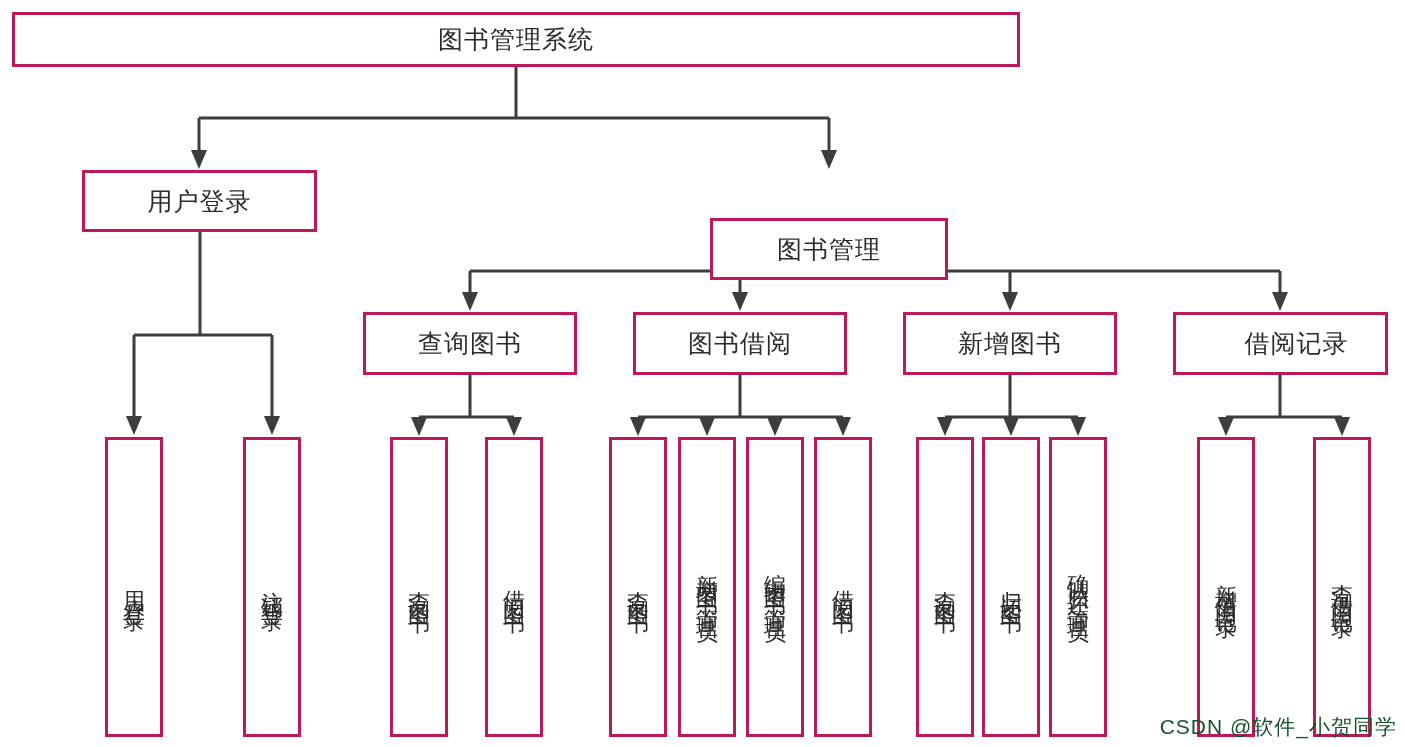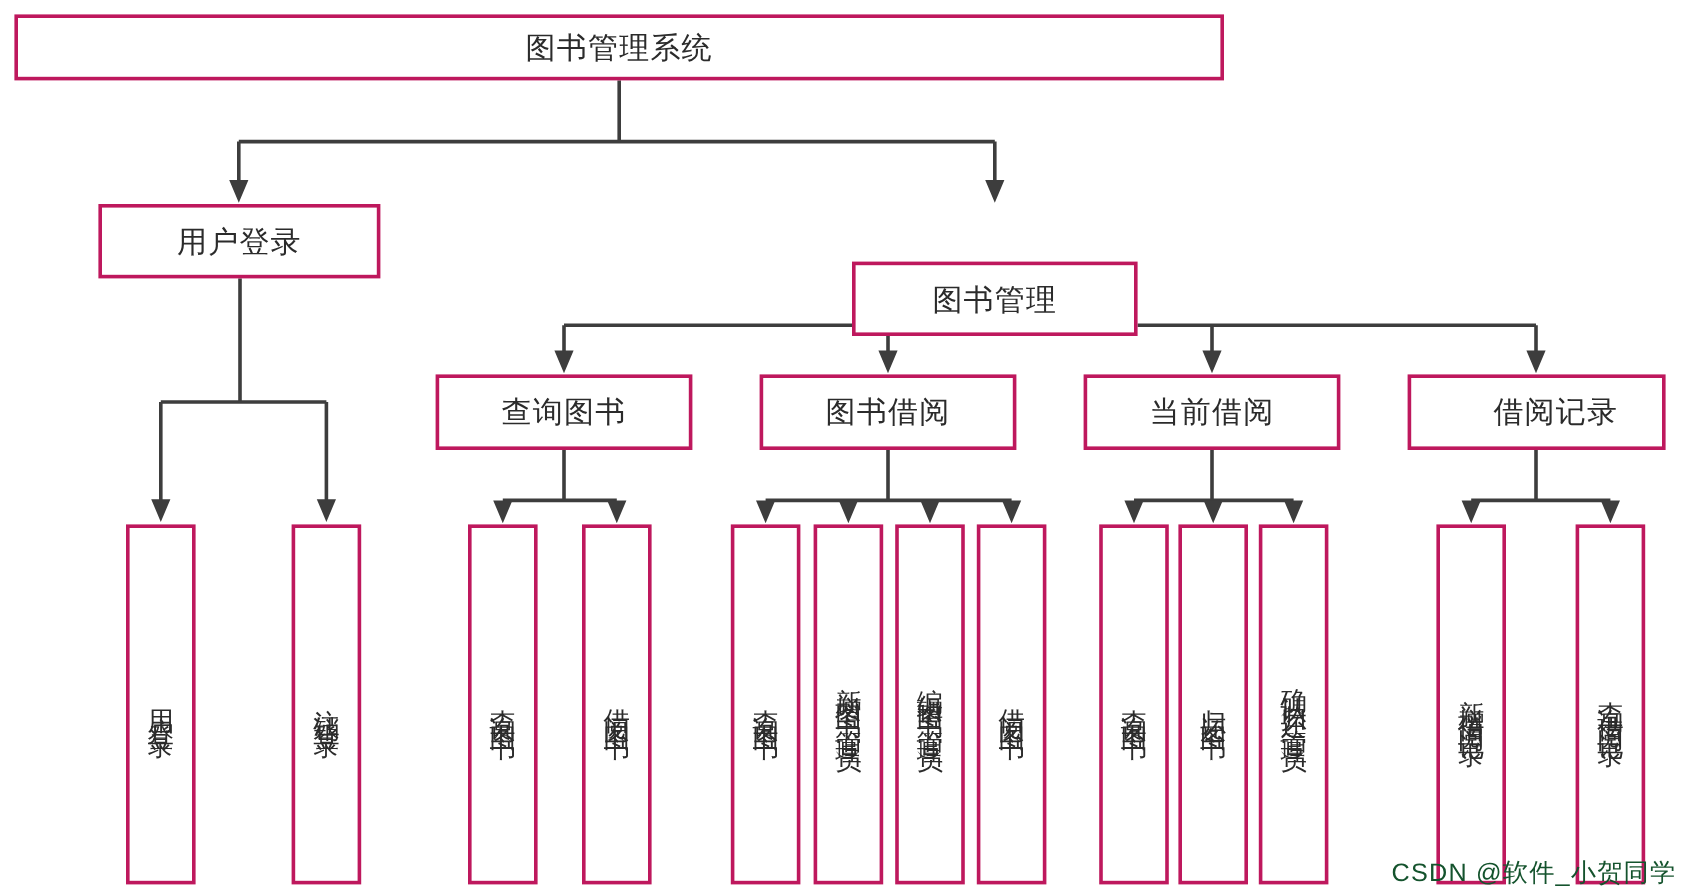--- a/index.html
+++ b/index.html
@@ -101,21 +101,21 @@
       M1334,417 h16 l-8,19 z"></path>
   </svg>
 
   <div class="node hnode" style="left:12px; top:12px; width:1008px; height:55px;">图书管理系统</div>
 
   <div class="node hnode" style="left:82px; top:170px; width:235px; height:62px;">用户登录</div>
   <div class="node hnode" style="left:710px; top:170px; width:238px; height:62px;margin-top:48px;">图书管理</div>
 
   <div class="node hnode" style="left:363px; top:312px; width:214px; height:63px;">查询图书</div>
   <div class="node hnode" style="left:633px; top:312px; width:214px; height:63px;">图书借阅</div>
-  <div class="node hnode" style="left:903px; top:312px; width:214px; height:63px;">当前借阅</div>
+  <div class="node hnode" style="left:903px; top:312px; width:214px; height:63px;">新增图书</div>
   <div class="node hnode" style="left:1173px; top:312px; width:215px; height:63px;padding-left:32px;">借阅记录</div>
 
   <div class="node leaf" style="left:105px;">
     <span>用户登录</span>
   </div>
   <div class="node leaf" style="left:243px;">
     <span>注销登录</span>
   </div>
 
   <div class="node leaf" style="left:390px;">

